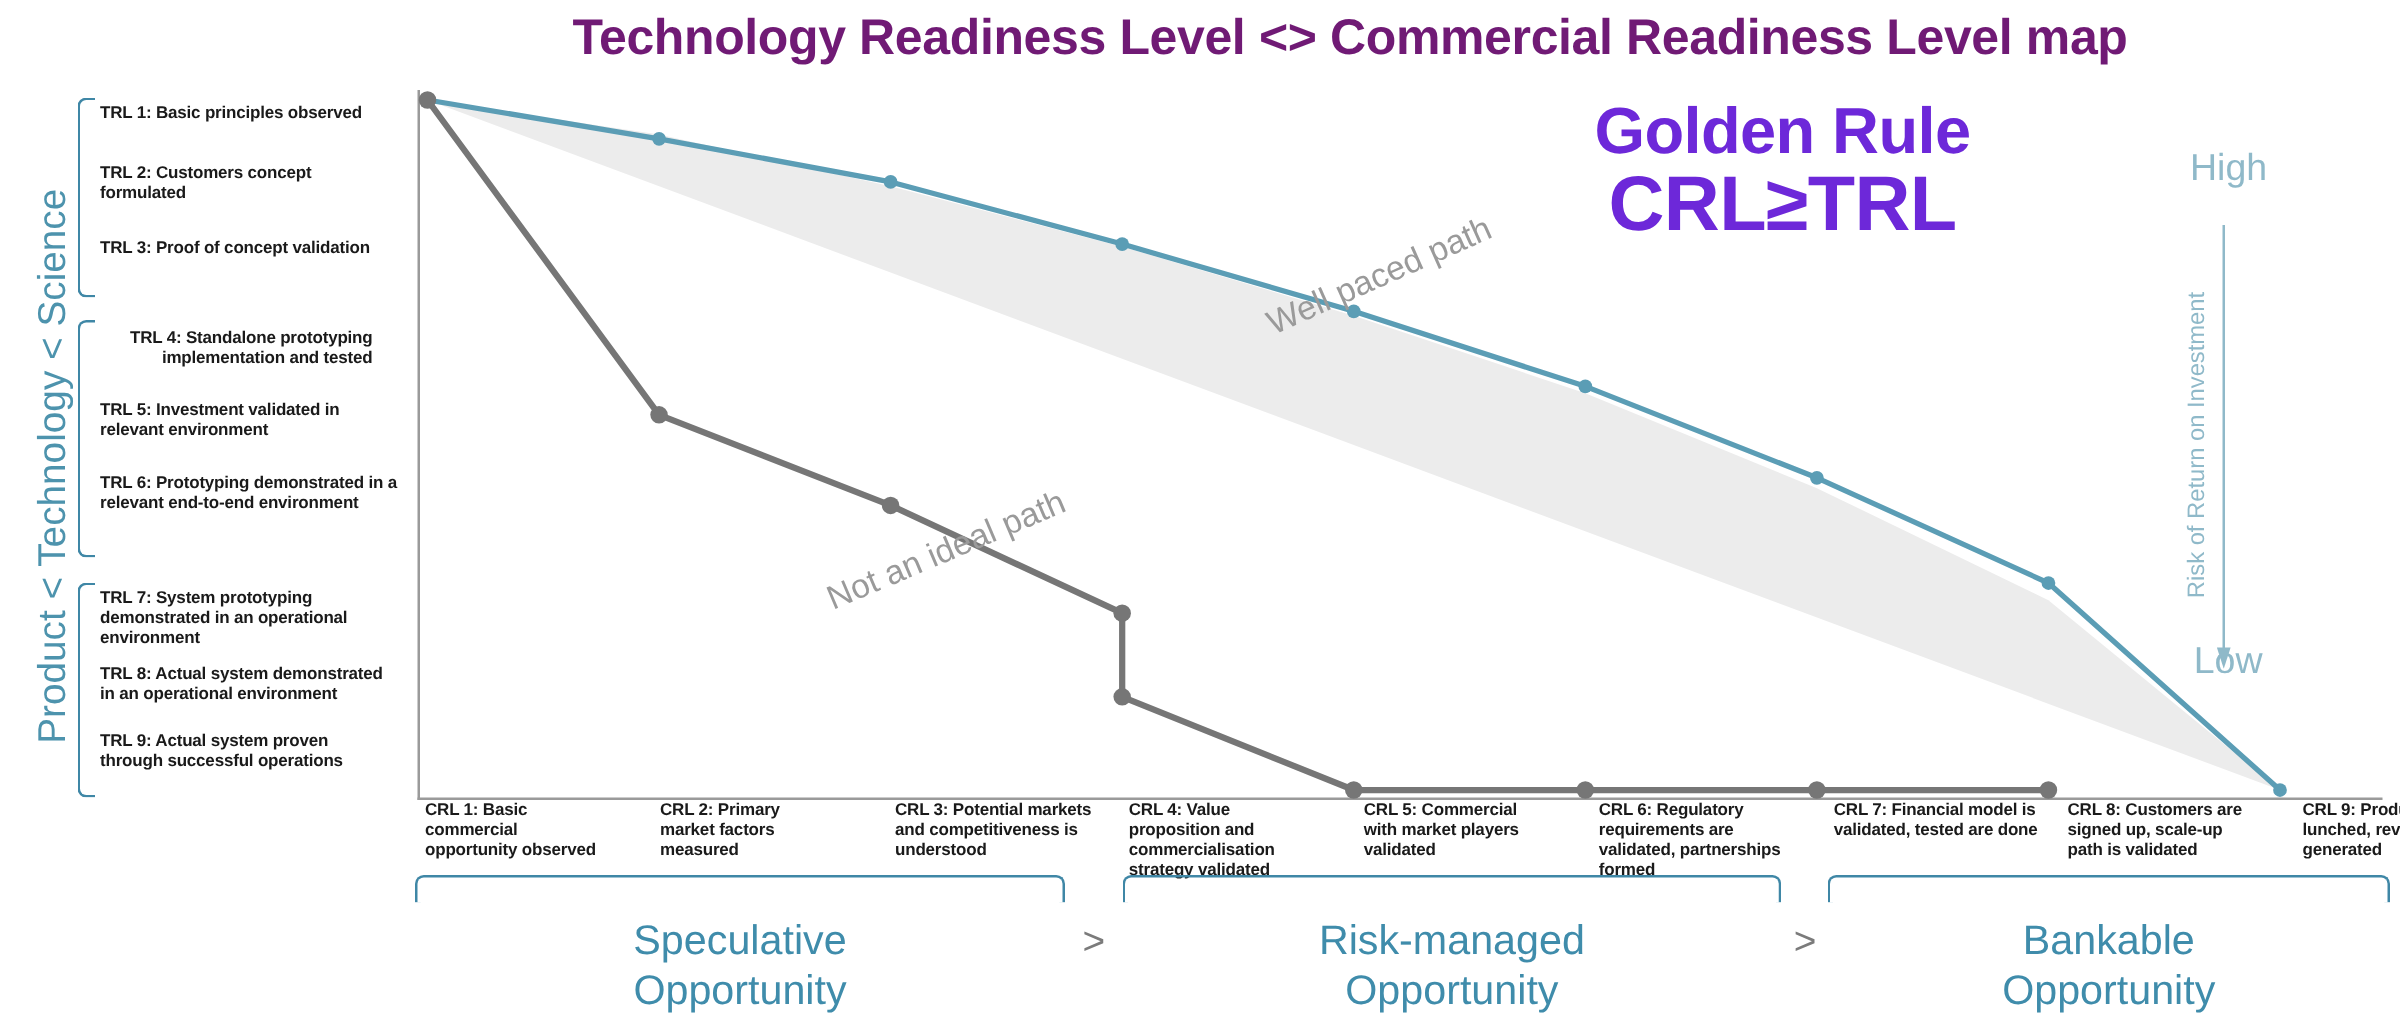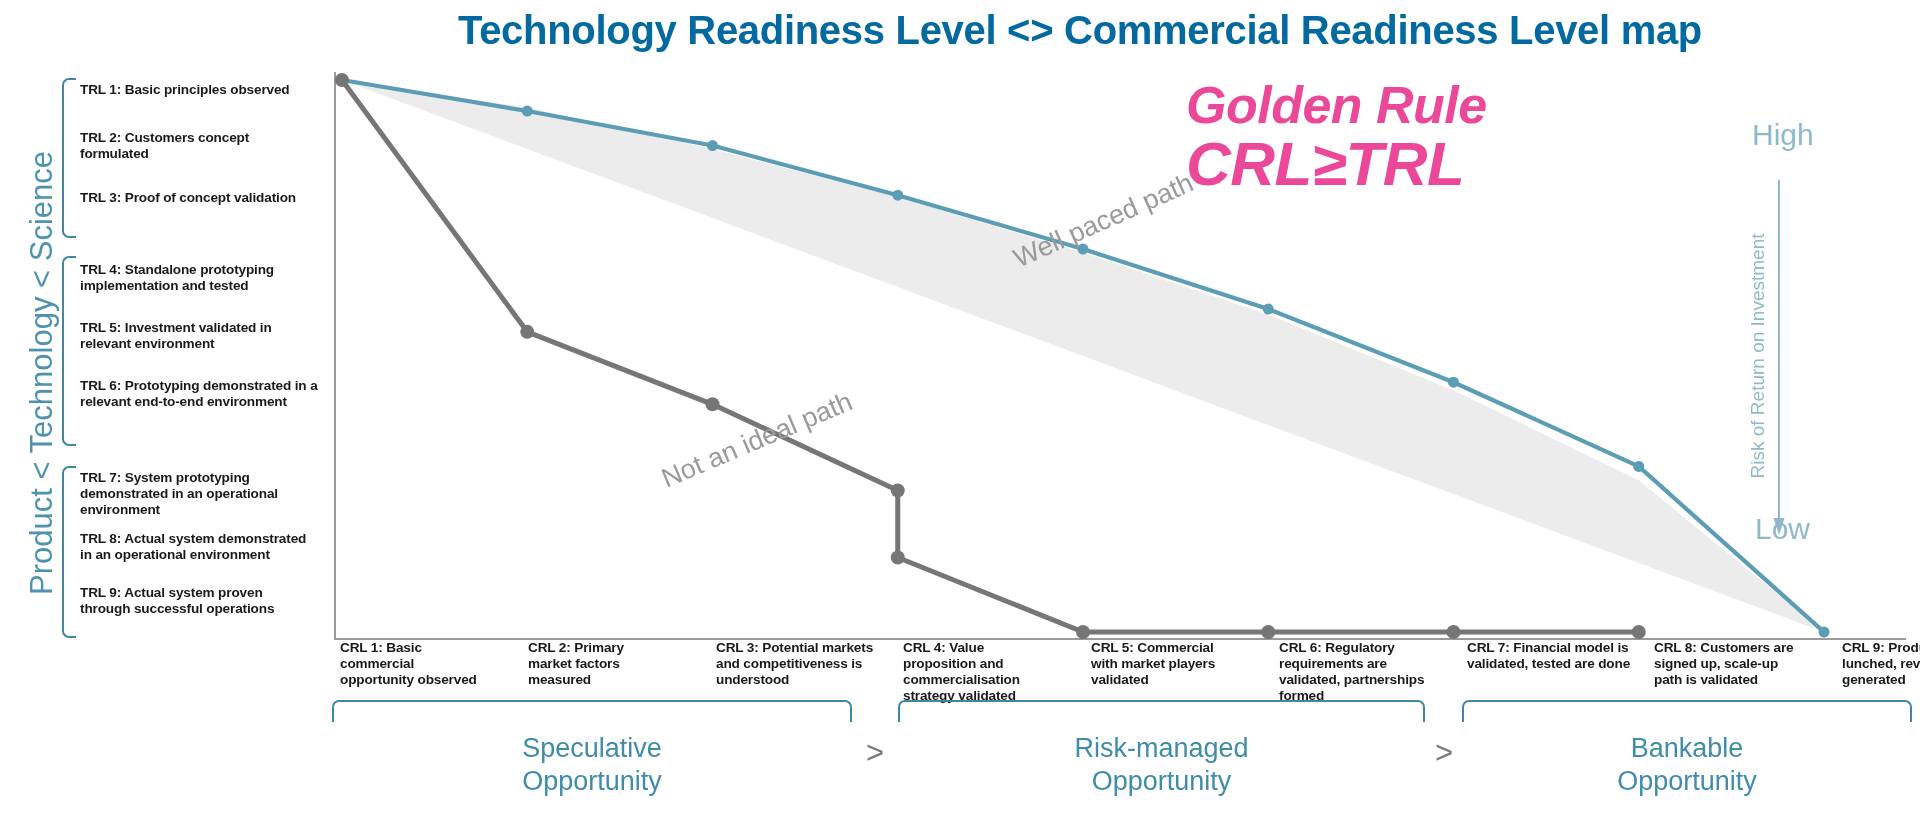--- a/index.html
+++ b/index.html
@@ -9,21 +9,21 @@
     font-family:"Liberation Sans", sans-serif;
     overflow:hidden;
     position:relative;
   }
   #root{position:absolute;left:0;top:0;width:1920px;height:822px;}
 
   
   .chart-title{
     position:absolute;left:380px;top:8px;width:1400px;
     text-align:center;
-    font-size:40px;font-weight:bold;color:#0369a1;
+    font-size:40px;font-weight:bold;color:#701a75;
     letter-spacing:-0.3px;
     white-space:nowrap;
   }
 
   
   .vcaption{
     position:absolute;
     left:-278px;top:355px;
     width:640px;
     transform:rotate(-90deg);
@@ -66,21 +66,21 @@
   .plotsvg{position:absolute;left:0;top:0;width:1572px;height:568px;}
 
   .band-label{
     position:absolute;
     font-size:27px;color:#9a9a9a;white-space:nowrap;
   }
 
   
   .golden{
     position:absolute;left:1186px;top:78px;width:480px;
-    text-align:left;color:#ec4899;font-style:italic;
+    text-align:center;color:#6d28d9;
   }
   .golden-l1{font-size:52px;font-weight:bold;line-height:1.05;letter-spacing:-0.5px;}
   .golden-l2{font-size:62px;font-weight:bold;line-height:1.0;letter-spacing:-0.5px;}
 
   
   .risk-high{position:absolute;left:1752px;top:118px;font-size:30px;color:#8fb9c9;}
   .risk-low{position:absolute;left:1755px;top:512px;font-size:30px;color:#8fb9c9;}
   .risk-cap{
     position:absolute;left:1598px;top:345px;width:320px;
     transform:rotate(-90deg);transform-origin:center center;
@@ -99,21 +99,21 @@
   
   .opp-area{position:absolute;left:330px;top:700px;width:1590px;height:122px;}
   .opp-bracket{
     position:absolute;top:0;height:22px;
     border:2.2px solid #3f87a6;border-bottom:none;
     border-radius:7px 7px 0 0;
     box-sizing:border-box;
   }
   .opp-label{
     position:absolute;top:32px;text-align:center;
-    font-size:27px;color:#3f8cab;line-height:1.22;
+    font-size:33px;color:#3f8cab;line-height:1.22;
   }
   .opp-gt{
     position:absolute;top:35px;text-align:center;
     font-size:31px;color:#7b7b7b;
   }
 </style>
 </head>
 <body>
 
 <div id="root">
@@ -129,21 +129,21 @@
       <div class="trl-items">
         <div class="trl-item" style="margin-top:4px;">TRL 1: Basic principles observed</div>
         <div class="trl-item" style="margin-top:32px;width:195px;">TRL 2: Customers concept formulated</div>
         <div class="trl-item" style="margin-top:28px;">TRL 3: Proof of concept validation</div>
       </div>
     </div>
 
     <div class="trl-group" style="top:178px;height:190px;">
       <div class="trl-bracket"></div>
       <div class="trl-items">
-        <div class="trl-item" style="margin-top:6px;width:218px;">TRL 4: Standalone prototyping implementation and tested</div>
+        <div class="trl-item" style="margin-top:6px;width:218px;text-align:right;">TRL 4: Standalone prototyping implementation and tested</div>
         <div class="trl-item" style="margin-top:26px;width:210px;">TRL 5: Investment validated in relevant environment</div>
         <div class="trl-item" style="margin-top:26px;width:248px;">TRL 6: Prototyping demonstrated in a relevant end-to-end environment</div>
       </div>
     </div>
 
     <div class="trl-group" style="top:388px;height:172px;">
       <div class="trl-bracket"></div>
       <div class="trl-items">
         <div class="trl-item" style="margin-top:4px;width:205px;">TRL 7: System prototyping demonstrated in an operational environment</div>
         <div class="trl-item" style="margin-top:13px;width:235px;">TRL 8: Actual system demonstrated in an operational environment</div>

